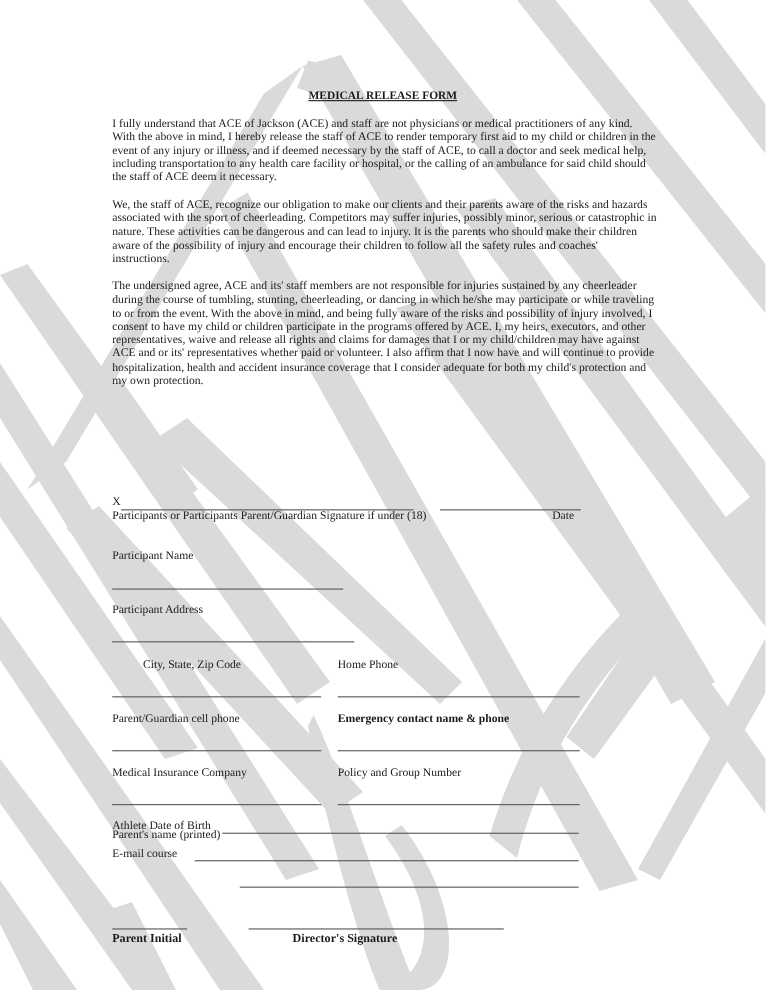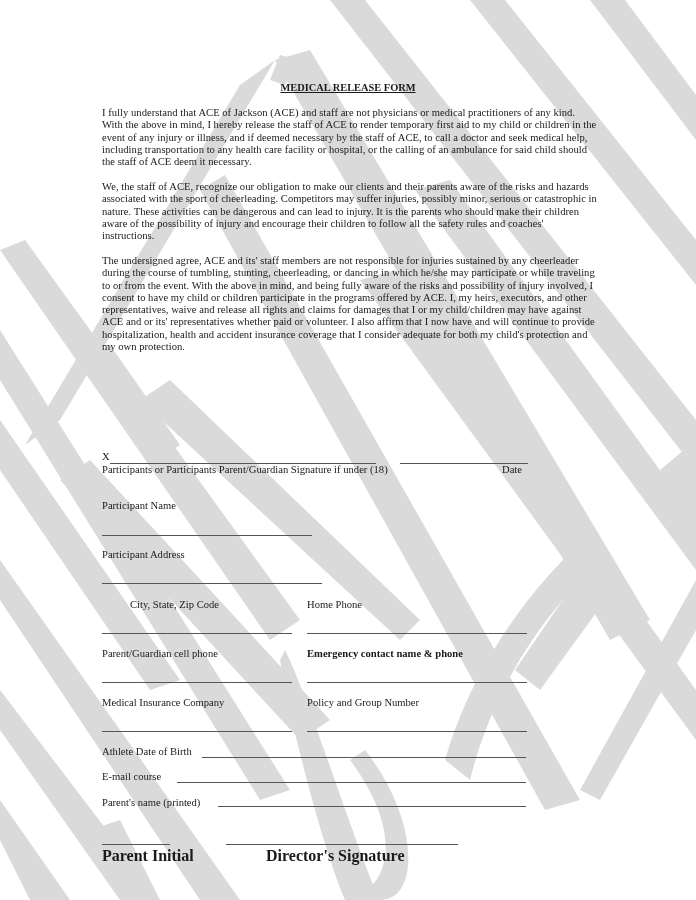--- a/index.html
+++ b/index.html
@@ -17,21 +17,21 @@
     text-align: center; width: 696px; left: 0;
     font-family: "Liberation Serif", serif;
   }
   .para {
     position: absolute; left: 102px; width: 495px;
     font-size: 10.6px; line-height: 12.3px; white-space: normal;
     font-family: "Liberation Serif", serif;
     letter-spacing: 0.02px;
   }
   .label { font-size: 10.6px; font-family: "Liberation Serif", serif; }
-  .bold-label { font-size: 16px; font-weight: bold; font-family: "Liberation Serif", serif; }
+  .bold-label { font-size: 11px; font-weight: bold; font-family: "Liberation Serif", serif; }
   .line { position: absolute; height: 0; border-top: 1px solid #555; }
 </style>
 </head>
 <body>
 
 <svg class="watermark" viewBox="0 0 696 900" xmlns="http://www.w3.org/2000/svg">
   <g fill="#dadada">
 
     <polygon points="330,0 365,0 696,420 696,470"></polygon>
     <polygon points="470,0 505,0 696,240 696,285"></polygon>
@@ -104,21 +104,21 @@
   <div class="abs label" style="left:307px; top:697px;">Policy and Group Number</div>
   <div class="line" style="left:102px; top:731px; width:190px;"></div>
   <div class="line" style="left:307px; top:731px; width:220px;"></div>
 
   <div class="abs label" style="left:102px; top:746px;">Athlete Date of Birth</div>
   <div class="line" style="left:202px; top:757px; width:324px;"></div>
 
   <div class="abs label" style="left:102px; top:771px;">E-mail course</div>
   <div class="line" style="left:177px; top:782px; width:349px;"></div>
 
-  <div class="abs label" style="left:102px; top:797px;">Parent's name (printed)</div>
+  <div class="abs label" style="left:102px; top:754px;">Parent's name (printed)</div>
   <div class="line" style="left:218px; top:806px; width:308px;"></div>
 
   <div class="line" style="left:102px; top:844px; width:68px;"></div>
   <div class="line" style="left:226px; top:844px; width:232px;"></div>
   <div class="abs bold-label" style="left:102px; top:847px;">Parent Initial</div>
   <div class="abs bold-label" style="left:266px; top:847px;">Director's Signature</div>
 
 </div>
 
 </body></html>

